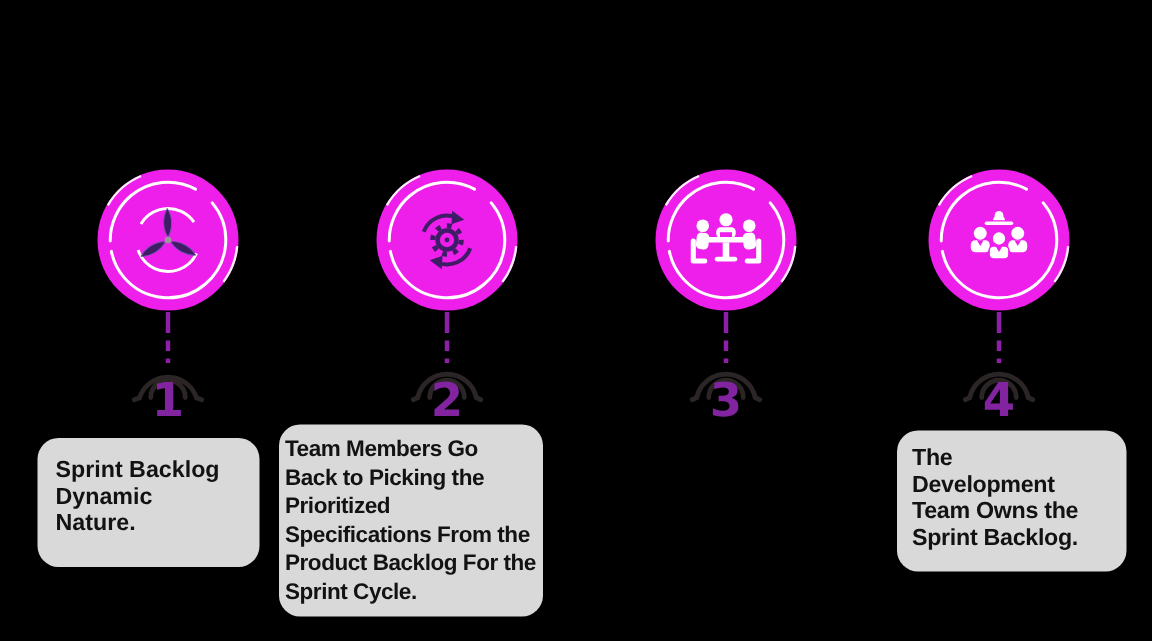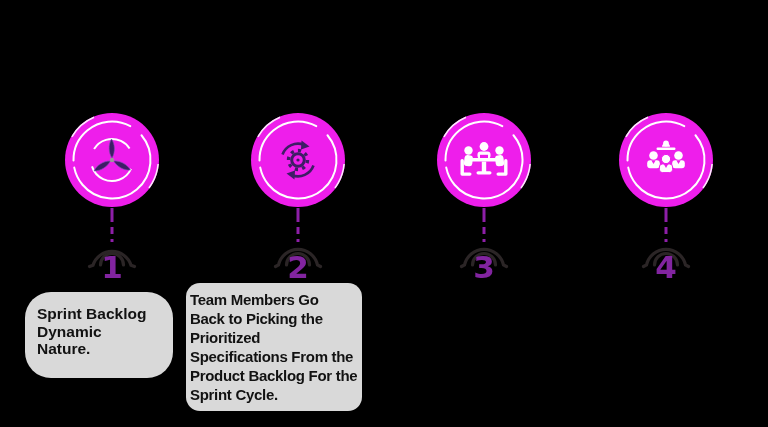--- a/index.html
+++ b/index.html
@@ -7,21 +7,21 @@
          font-family:"Liberation Sans",sans-serif;}
   .badge-svg{position:absolute;top:108px;width:120px;height:175px;}
   .s1{left:52px}.s2{left:238px}.s3{left:424px}.s4{left:606px}
   .step-num{position:absolute;top:252px;width:50px;text-align:center;
             font-family:"DejaVu Sans",sans-serif;font-weight:800;font-size:31px;
             color:#8224A0;line-height:1;z-index:3;}
   .n1{left:87px}.n2{left:273px}.n3{left:459px}.n4{left:641px}
   .box{position:absolute;box-sizing:border-box;background:#D9D9D9;border-radius:14px;
        color:#121212;font-weight:700;white-space:pre;z-index:2;}
   .b1{left:25px;top:292px;width:148px;height:86px;padding:13px 0 0 12px;
-      font-size:15.5px;line-height:17.5px;border-radius:26px;}
+      font-size:15.5px;line-height:17.5px;}
   .b2{left:186px;top:283px;width:176px;height:128px;padding:7px 0 0 4px;
       font-size:15px;line-height:19px;letter-spacing:-0.3px;}
   .b3{left:409px;top:287px;width:178px;height:99px;padding:6px 0 0 11px;
       font-size:15.5px;line-height:17.3px;}
   .b4{left:598px;top:287px;width:153px;height:94px;padding:10px 0 0 10px;
       font-size:15.5px;line-height:17.5px;letter-spacing:-0.2px;}
 </style>
 </head>
 <body>
 
@@ -126,14 +126,18 @@
       <rect x="-6.6" y="4" width="13.2" height="8.6" rx="3" stroke="#EE1EEB" stroke-width="1"></rect>
       <polygon points="-2.3,4 2.3,4 0,8" fill="#EE1EEB"></polygon>
     </g>
     <line x1="60" y1="100" x2="60" y2="134" stroke="#8E1FA8" stroke-width="3" stroke-dasharray="14 5 7 5"></line>
     <g fill="none" stroke="#2B2526" stroke-width="3.2" stroke-linecap="round">
       <path d="M37.5,158.5 L40.5,157 A20,20 0 0 1 79.5,157 L82.5,158.5"></path>
       <path d="M48.5,157 A11.5,11.5 0 0 1 71.5,157"></path>
     </g>
   </svg>
   <div class="step-num n4">4</div>
+  <div class="box b4">The
+Development
+Team Owns the
+Sprint Backlog.</div>
 
 </div>
 
 </body></html>

